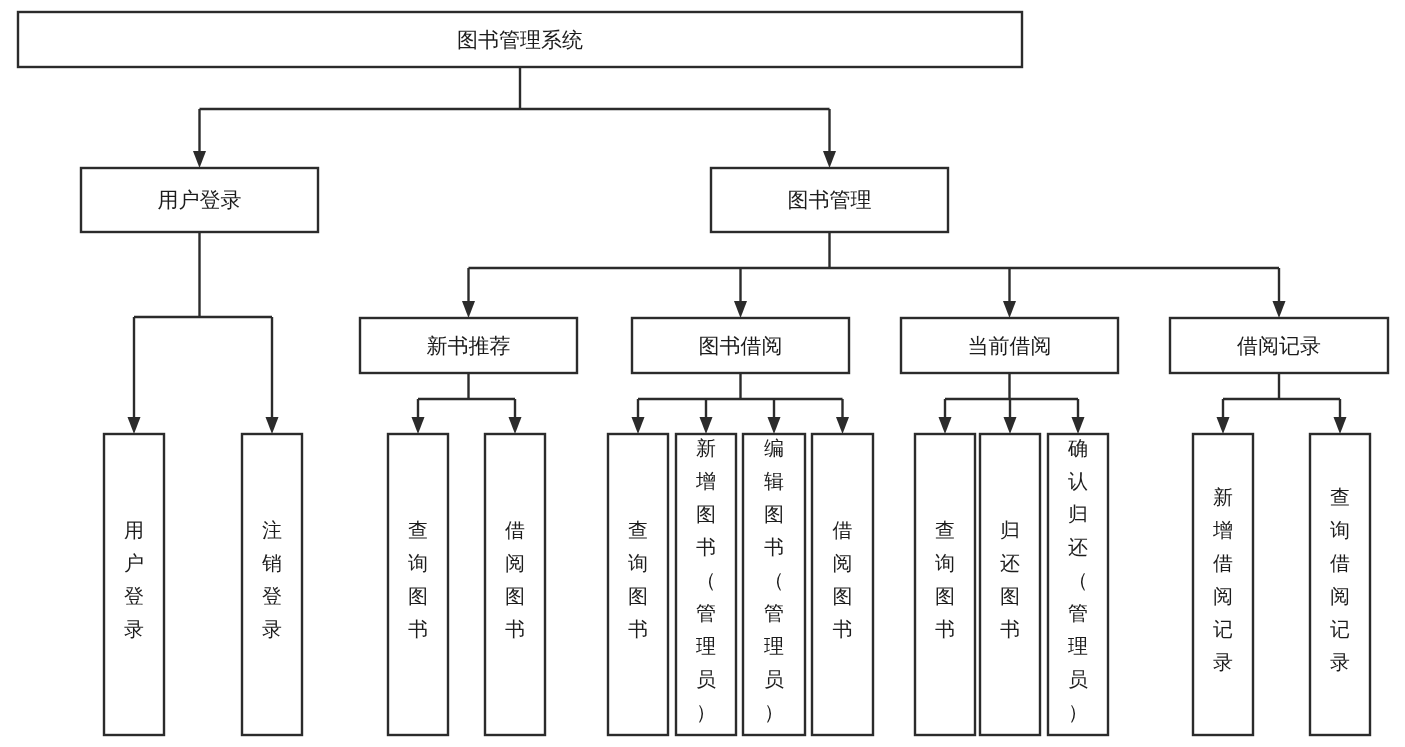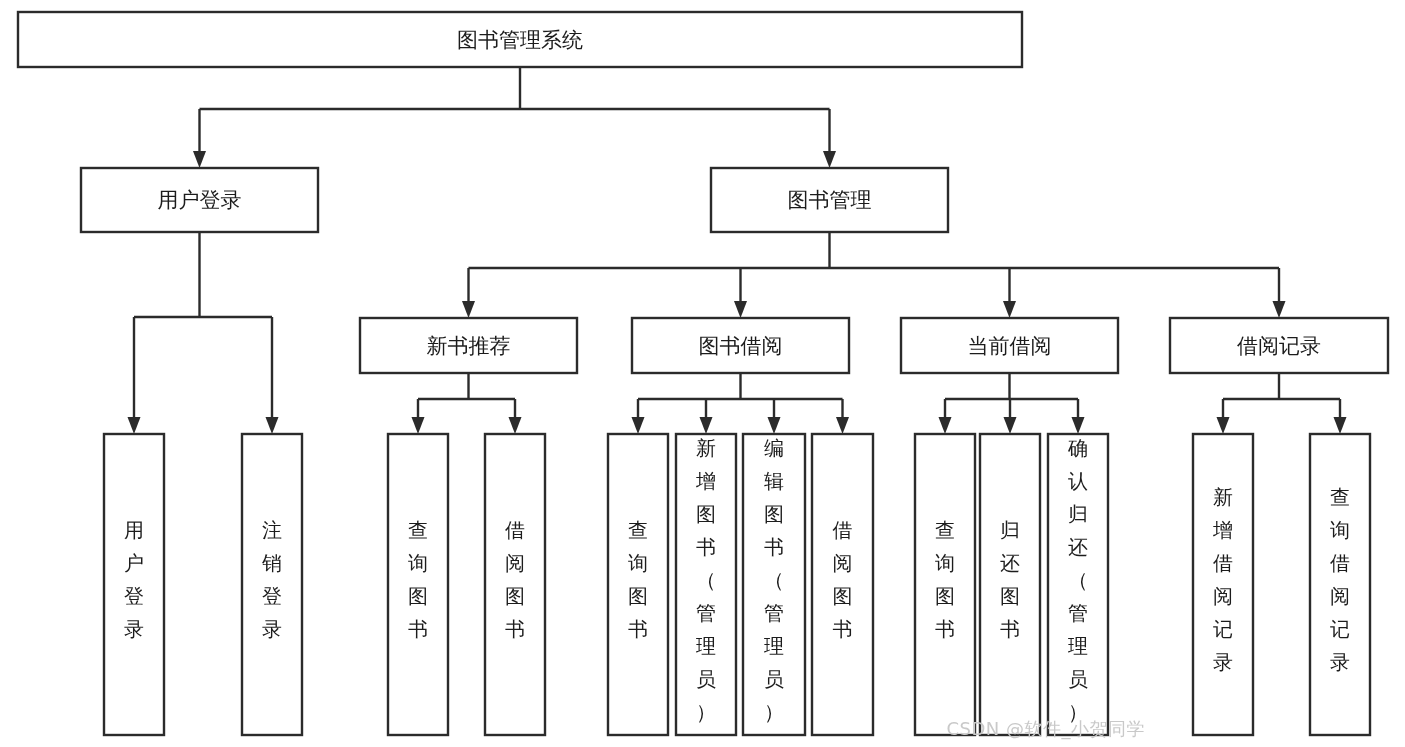--- a/index.html
+++ b/index.html
@@ -202,14 +202,13 @@
         <g>
           <rect x="1193" y="434" width="60" height="301" class="node-box"></rect>
           <text x="1223" y="504" class="node-label-vertical"><tspan x="1223" dy="0">新</tspan><tspan x="1223" dy="33">增</tspan><tspan x="1223" dy="33">借</tspan><tspan x="1223" dy="33">阅</tspan><tspan x="1223" dy="33">记</tspan><tspan x="1223" dy="33">录</tspan></text>
         </g>
         <g>
           <rect x="1310" y="434" width="60" height="301" class="node-box"></rect>
           <text x="1340" y="504" class="node-label-vertical"><tspan x="1340" dy="0">查</tspan><tspan x="1340" dy="33">询</tspan><tspan x="1340" dy="33">借</tspan><tspan x="1340" dy="33">阅</tspan><tspan x="1340" dy="33">记</tspan><tspan x="1340" dy="33">录</tspan></text>
         </g>
       </g>
   </svg>
-  <div class="watermark-text">CSDN @软件_小贺同学</div>
 </div>
 
 </body></html>

